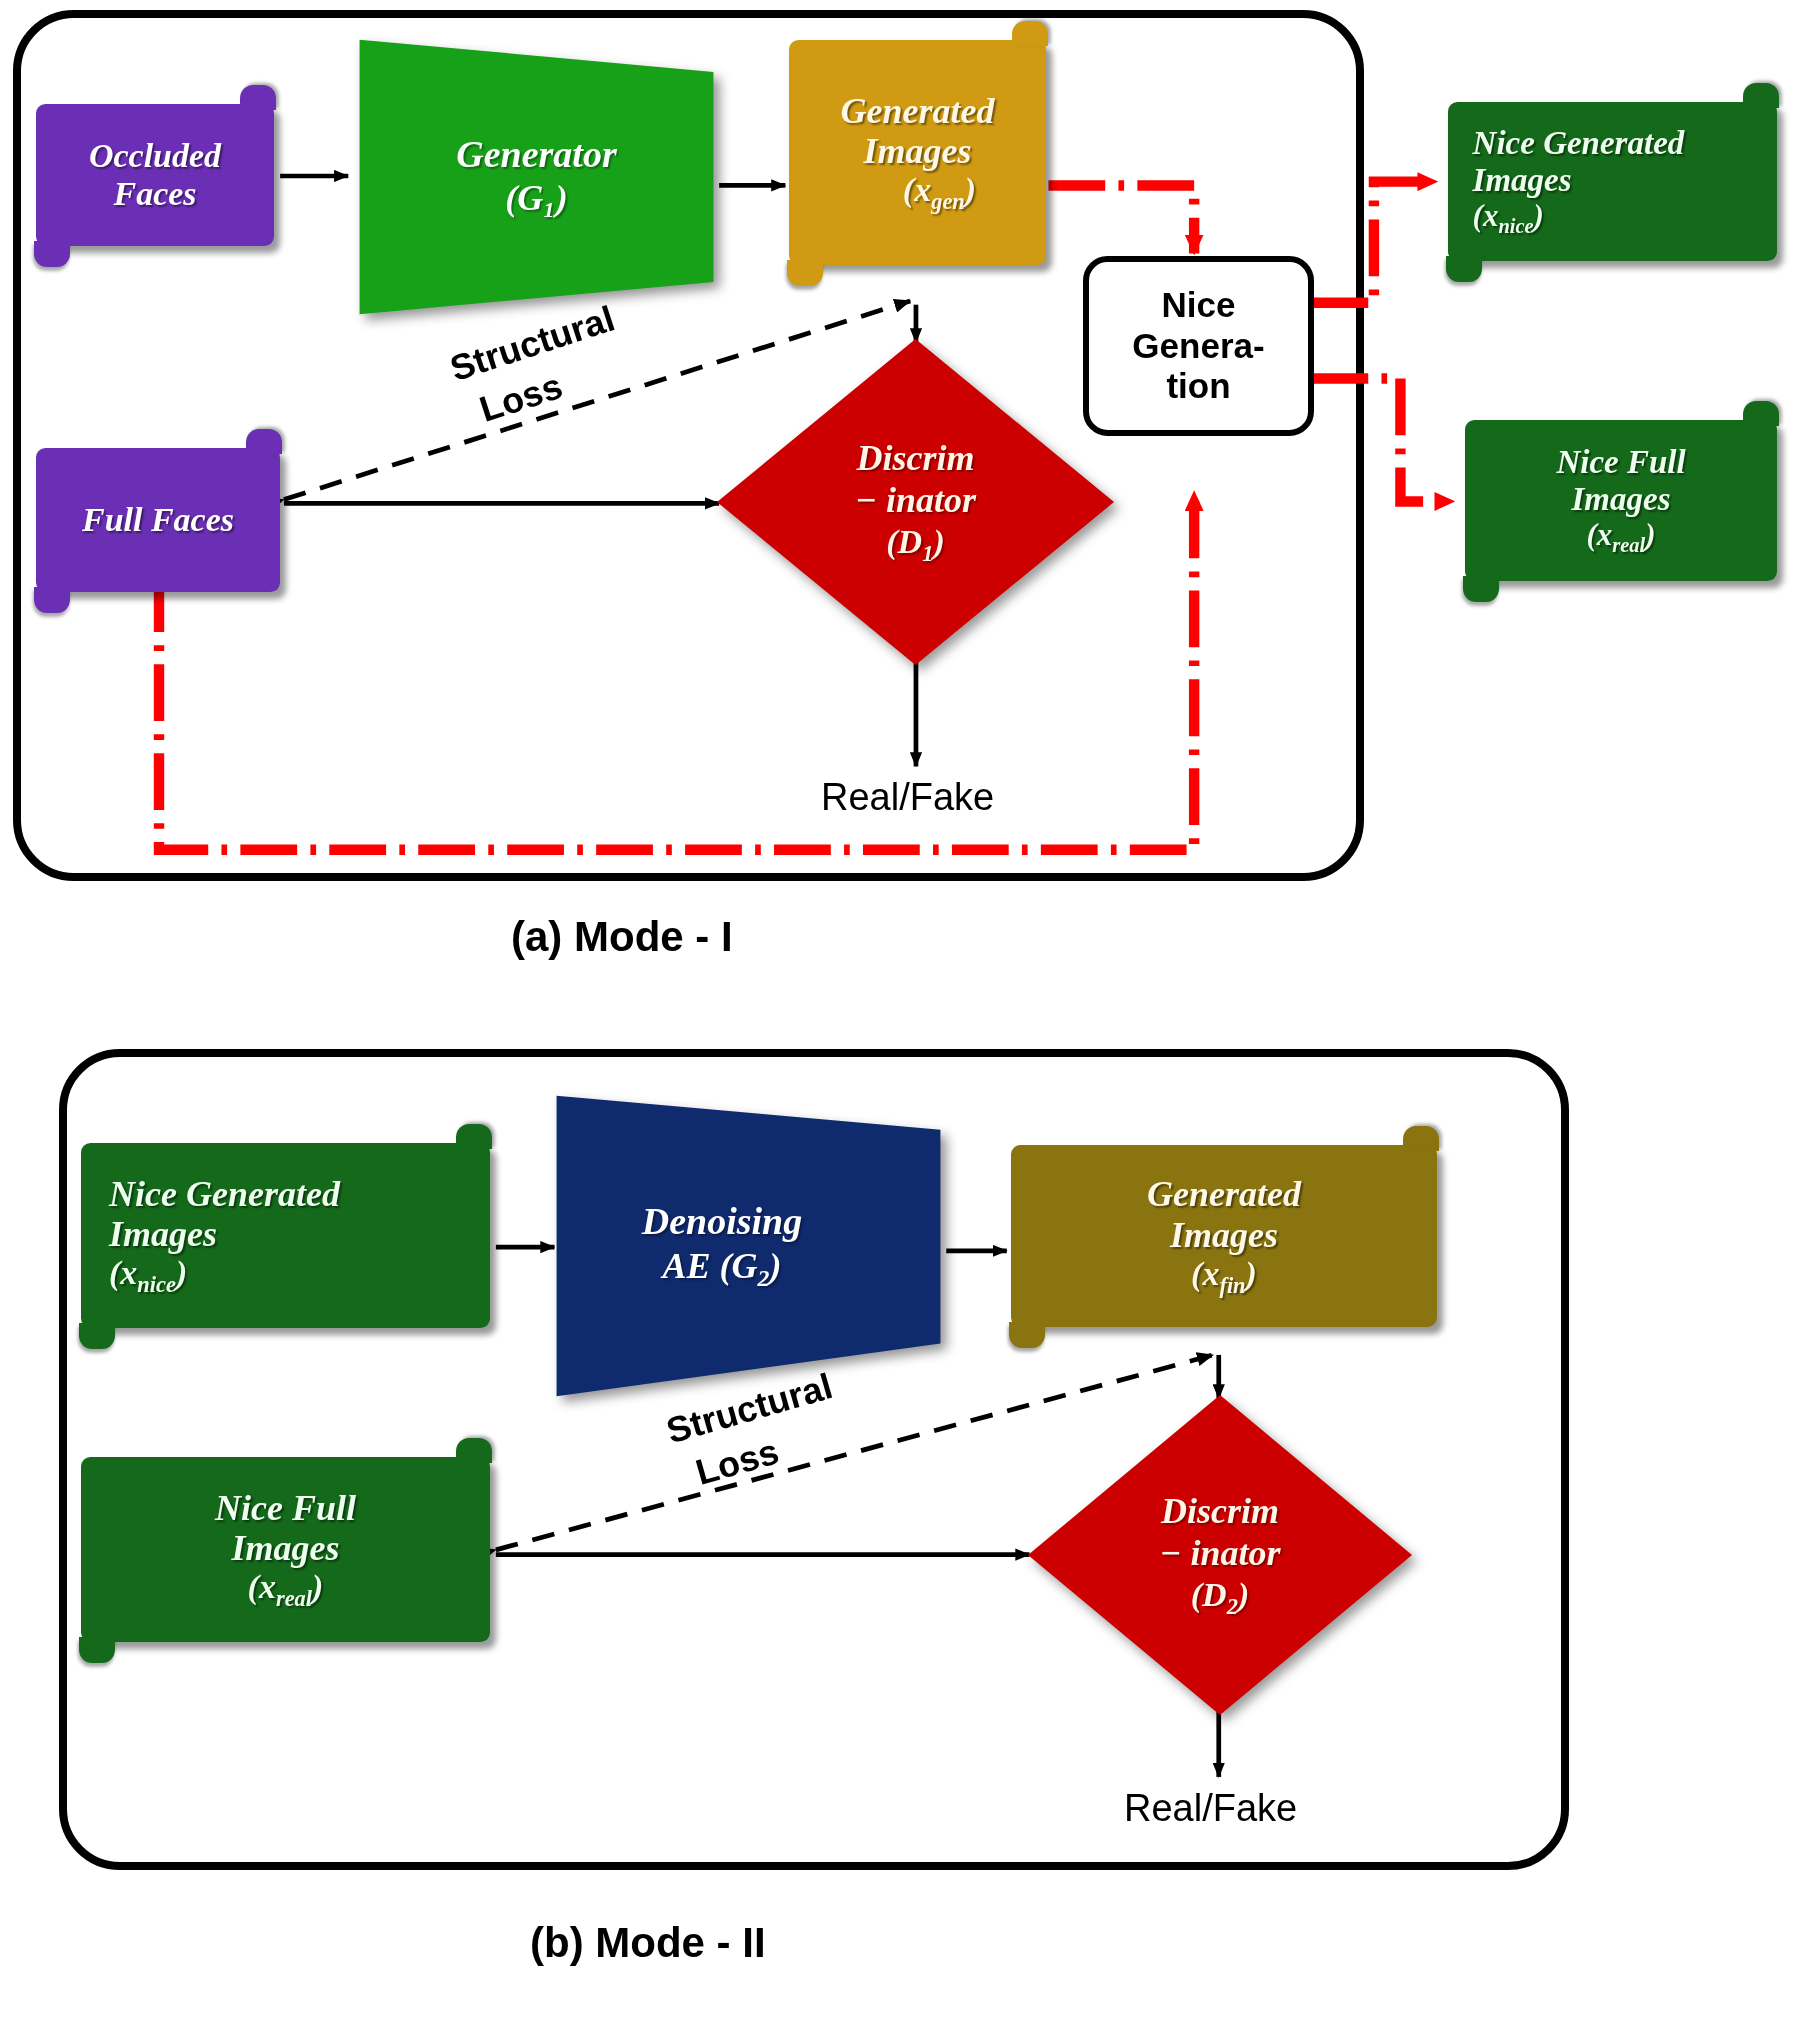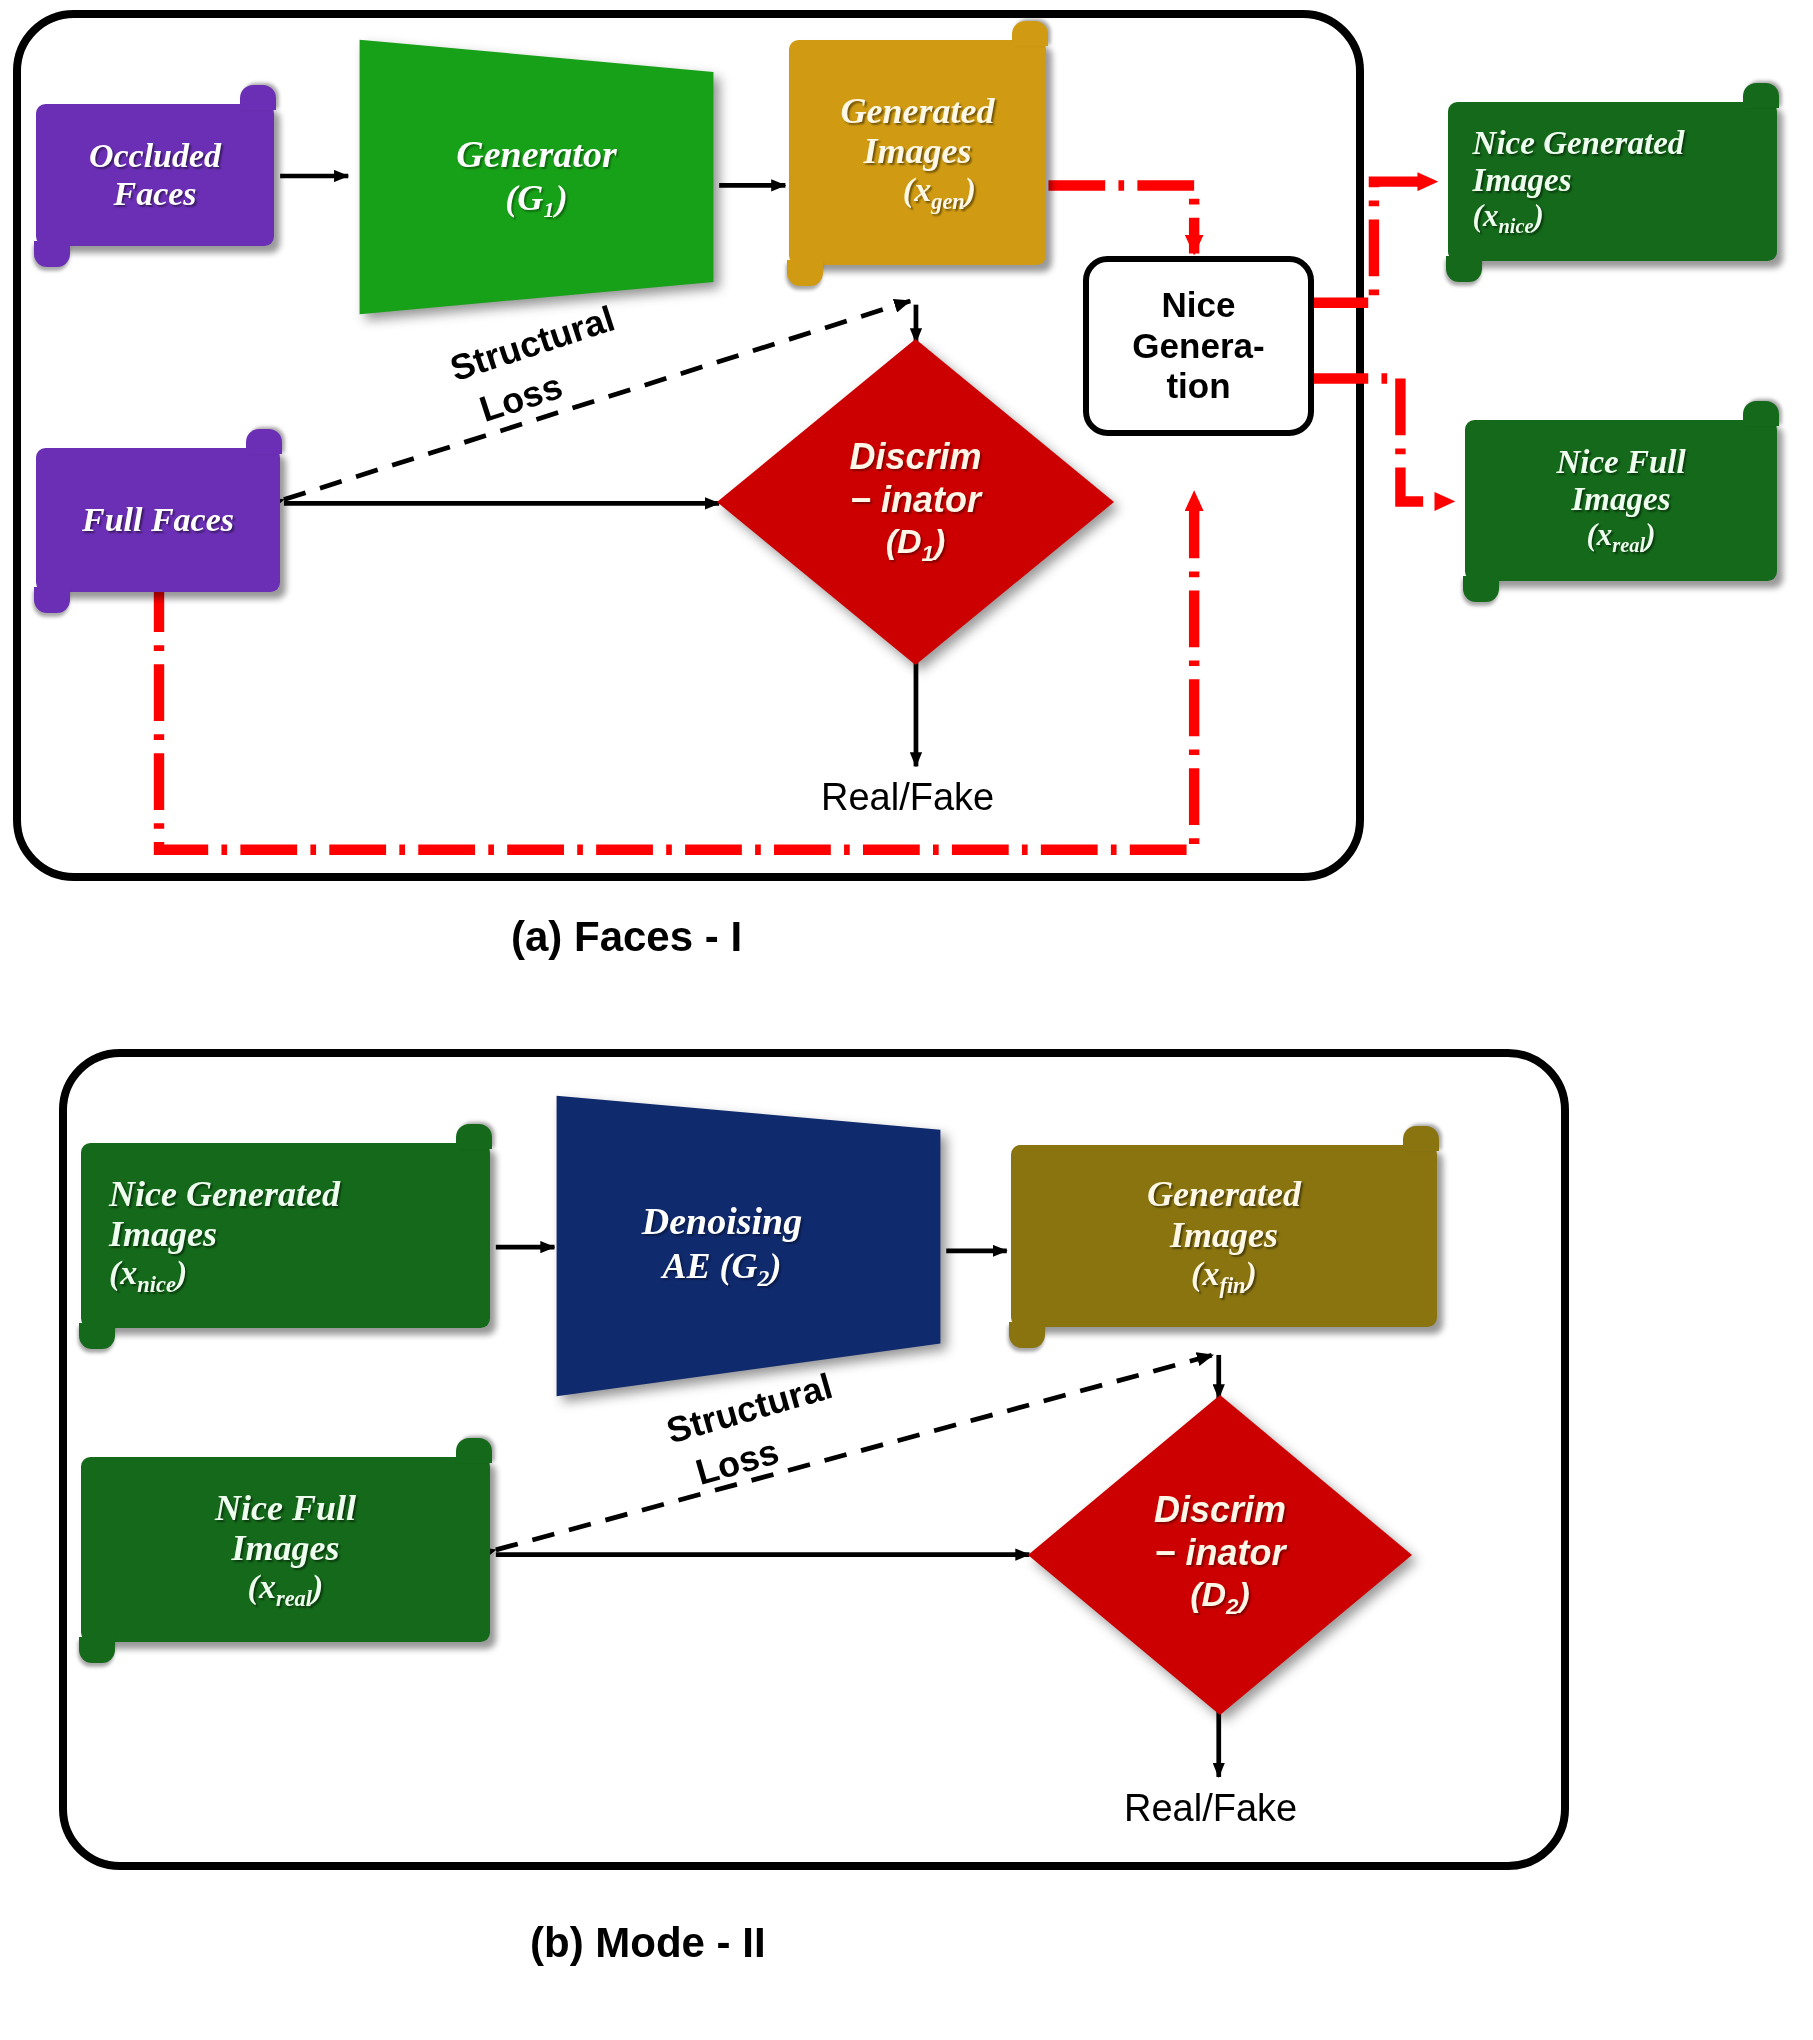--- a/index.html
+++ b/index.html
@@ -34,21 +34,21 @@
         line-height:1.2;z-index:5;
         filter:drop-shadow(6.6px 6.6px 5.7px rgba(0,0,0,0.42));}
 
   
   .diamond{position:absolute;z-index:5;
            filter:drop-shadow(5.7px 6.6px 5.7px rgba(0,0,0,0.40));}
   .diamond .shape{width:100%;height:100%;background:#CC0000;
            clip-path:polygon(50% 0,100% 50%,50% 100%,0 50%);}
   .diamond .lbl{position:absolute;inset:0;display:flex;flex-direction:column;
            align-items:center;justify-content:center;text-align:center;color:#FFF6E8;
-           font-family:Liberation Sans, sans-serif;font-style:italic;font-weight:bold;
+           font-family:Liberation Serif, serif;font-style:italic;font-weight:bold;
            line-height:1.18;text-shadow:1.9px 1.9px 1.9px rgba(0,0,0,0.35);}
 
   
   .plainbox{position:absolute;border:6.6px solid #000;border-radius:24.6px;background:#fff;
             display:flex;align-items:center;justify-content:center;text-align:center;
             color:#000;font-weight:bold;font-family:"Liberation Sans",sans-serif;
             line-height:1.16;z-index:6;box-sizing:border-box;}
 
   .plaintext{position:absolute;font-weight:normal;color:#000;
              font-family:"Liberation Sans",sans-serif;white-space:nowrap;z-index:6;}
@@ -166,21 +166,21 @@
 <div class="note" style="left:1465px;top:420px;width:312px;height:161px;background:#14691A;font-size:33px;color:#EFFFEF;">
   <div style="text-align:center;">
     <div>Nice Full</div>
     <div>Images</div>
     <div style="font-size:31px;">
       <span>(</span><span>x</span><sub style="font-size:0.66em;">real</sub><span>)</span>
     </div>
   </div>
 </div>
 
-<div class="caption" style="left:511px;top:913px;font-size:42px;">(a) Faces - I</div>
+<div class="caption" style="left:511px;top:913px;font-size:42px;">(a) Mode - I</div>
 
 <div class="panel" style="left:59px;top:1049px;width:1510px;height:821px;"></div>
 
 <svg class="layer" viewBox="0 0 1916 2156" width="1813" height="2040">
 
   <line x1="524" y1="1318" x2="586" y2="1318" stroke="#000" stroke-width="5" marker-end="url(#ahs)"></line>
 
   <line x1="1000" y1="1322" x2="1064" y2="1322" stroke="#000" stroke-width="5" marker-end="url(#ahs)"></line>
 
   <line x1="524" y1="1643" x2="1088" y2="1643" stroke="#000" stroke-width="5" marker-end="url(#ahs)"></line>

